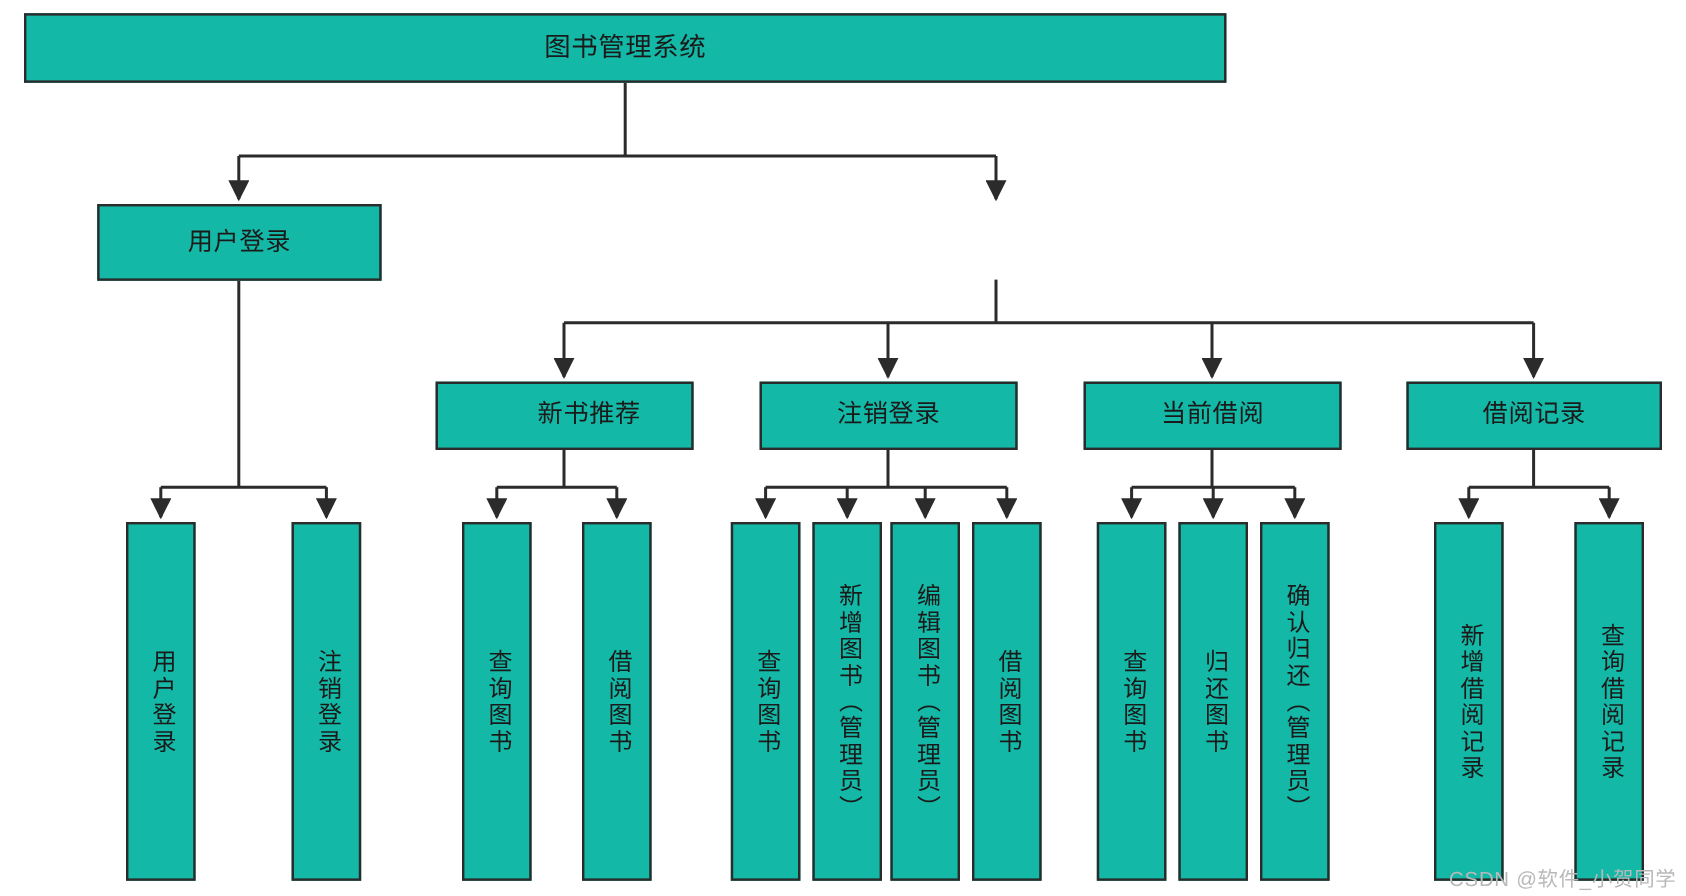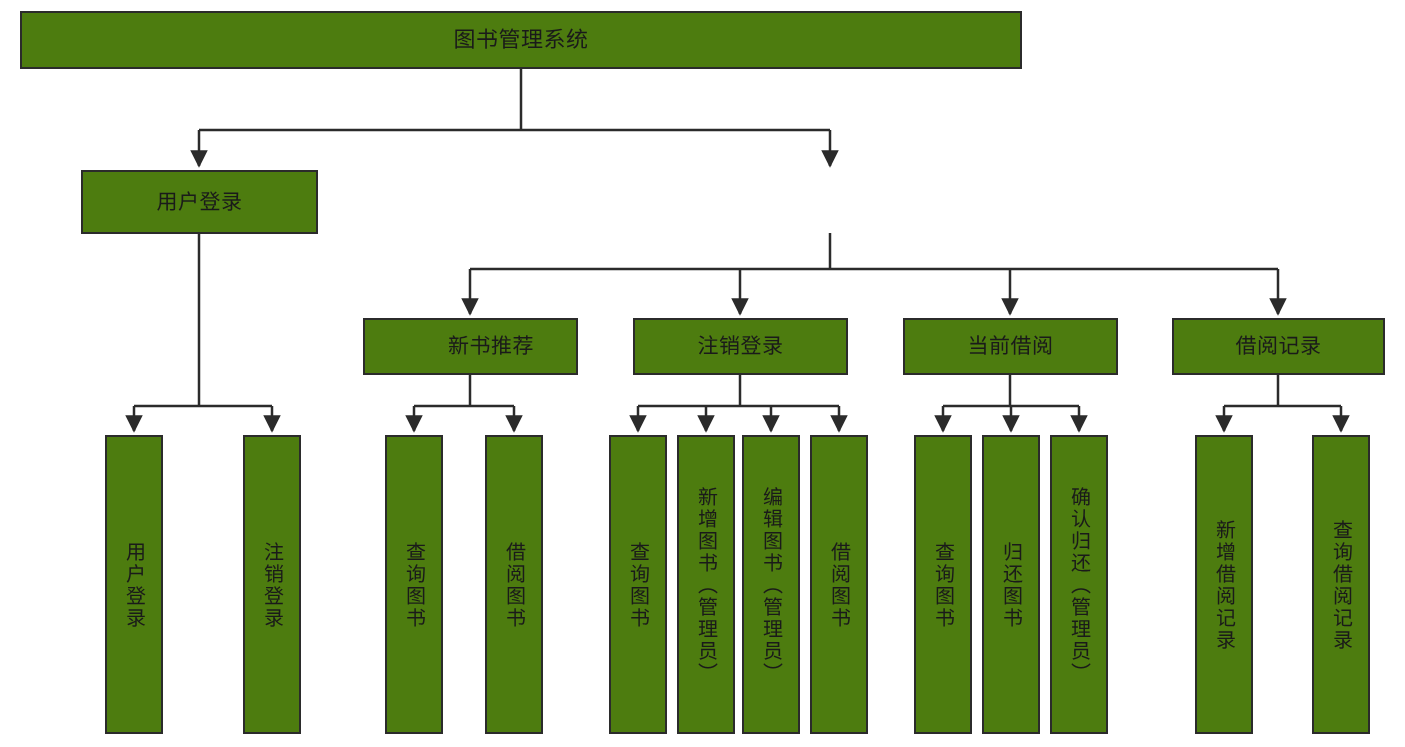--- a/index.html
+++ b/index.html
@@ -22,21 +22,21 @@
     position: absolute;
     left: 0;
     top: 0;
     width: 1405px;
     height: 747px;
     pointer-events: none;
   }
   .node {
     position: absolute;
     box-sizing: border-box;
-    background: #4d7c0f;
+    background: #14b8a6;
     border: 2.5px solid #2b2b2b;
     display: flex;
     align-items: center;
     justify-content: center;
     color: #1a1a1a;
   }
   .node .label {
     display: block;
     text-align: center;
     line-height: 1.18;
@@ -187,13 +187,14 @@
     <span class="label">确认归还（管理员）</span>
   </div>
 
   <div class="node vert" style="left:1195px; top:435px; width:58px; height:299px;">
     <span class="label">新增借阅记录</span>
   </div>
   <div class="node vert" style="left:1312px; top:435px; width:58px; height:299px;">
     <span class="label">查询借阅记录</span>
   </div>
 
+  <div id="watermark">CSDN @软件_小贺同学</div>
 </div>
 
 </body></html>

